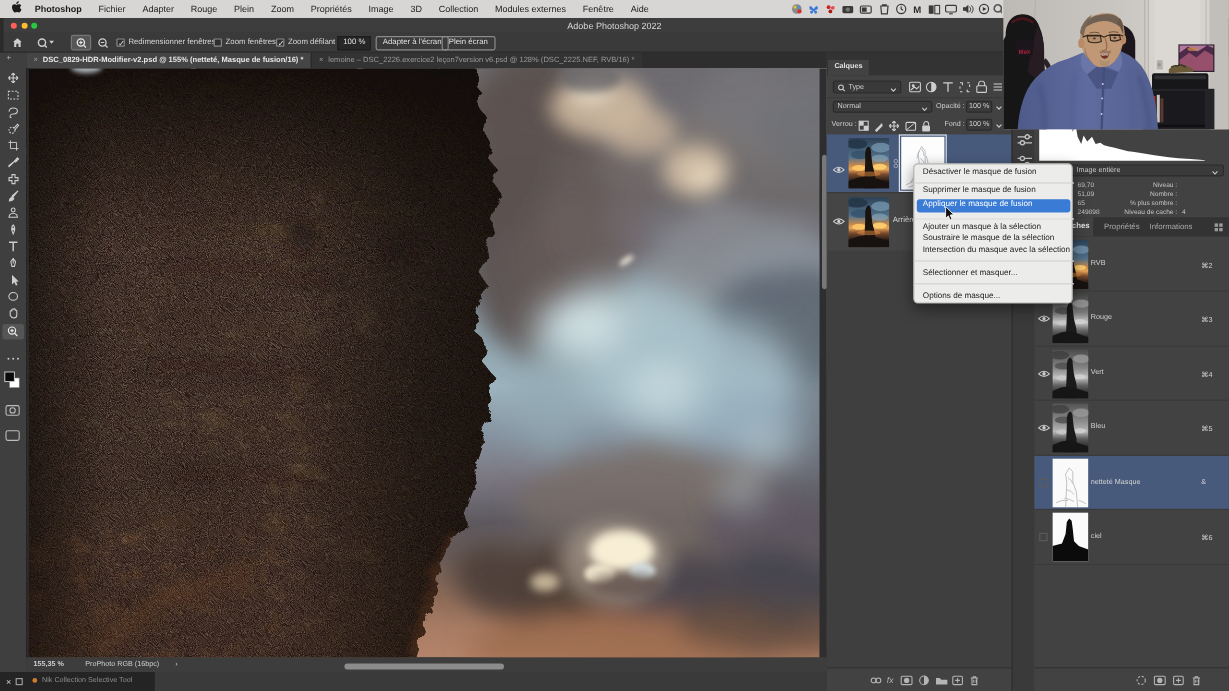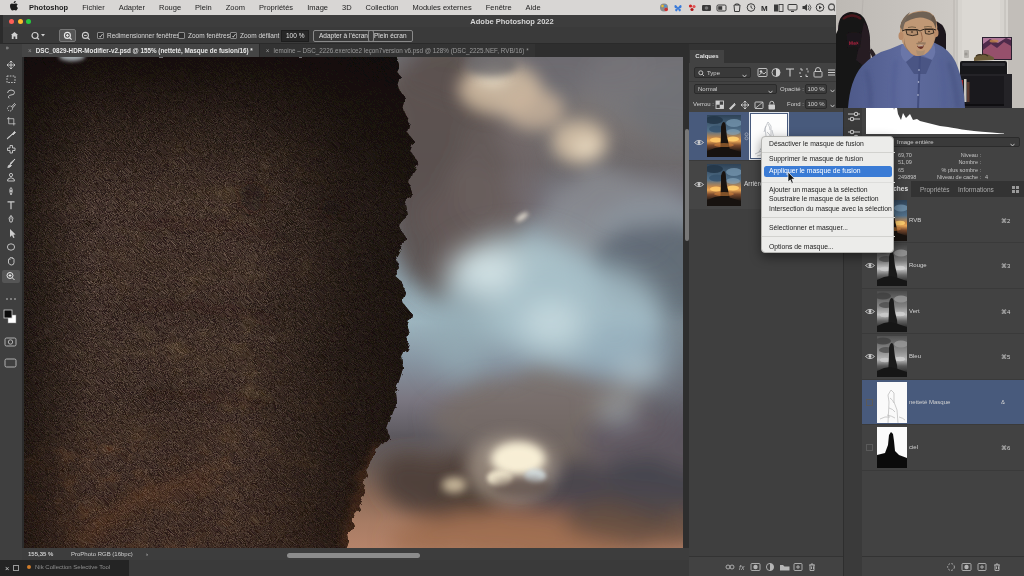--- a/index.html
+++ b/index.html
@@ -8,21 +8,21 @@
   #stage { position:relative; width:1024px; height:576px; }
   
   #menubar { left:0; top:0; width:1024px; height:15px; background:#d8d6d4; color:#1c1c1c;
     font-size:7.5px; display:flex; align-items:center; }
   #menubar .mi { margin-right:0; padding:0 7px; white-space:nowrap; }
   #menubar .b { font-weight:bold; }
   
   #titlebar { left:0; top:15px; width:1024px; height:12px; background:#3d3d3d; }
   .tl { position:absolute; top:4px; width:5px; height:5px; border-radius:50%; }
   #titlebar .t { position:absolute; left:0; right:0; top:2px; text-align:center; color:#d6d6d6;
-    font-size:7.5px; font-weight:bold; }
+    font-size:7.5px; font-weight:normal; }
   
   #optbar { left:0; top:27px; width:1024px; height:17px; background:#3a3a3a;
     border-bottom:1px solid #2a2a2a; color:#d8d8d8; font-size:6.5px; }
   .ob { position:absolute; top:0; height:17px; display:flex; align-items:center; }
   .chk { width:7px; height:7px; border:1px solid #8a8a8a; border-radius:1px; margin-right:3px;
     background:#2e2e2e; position:relative; }
   .chk.on { background:#2e2e2e; }
   .chk.on:after { content:"✓"; position:absolute; left:0.5px; top:-1px; color:#e8e8e8; font-size:6.5px; }
   .btn { border:1px solid #8a8a8a; border-radius:2px; padding:1.5px 5px; color:#e0e0e0; }
   .fld { background:#272727; border:1px solid #1d1d1d; padding:1.5px 4px; color:#e0e0e0; }

